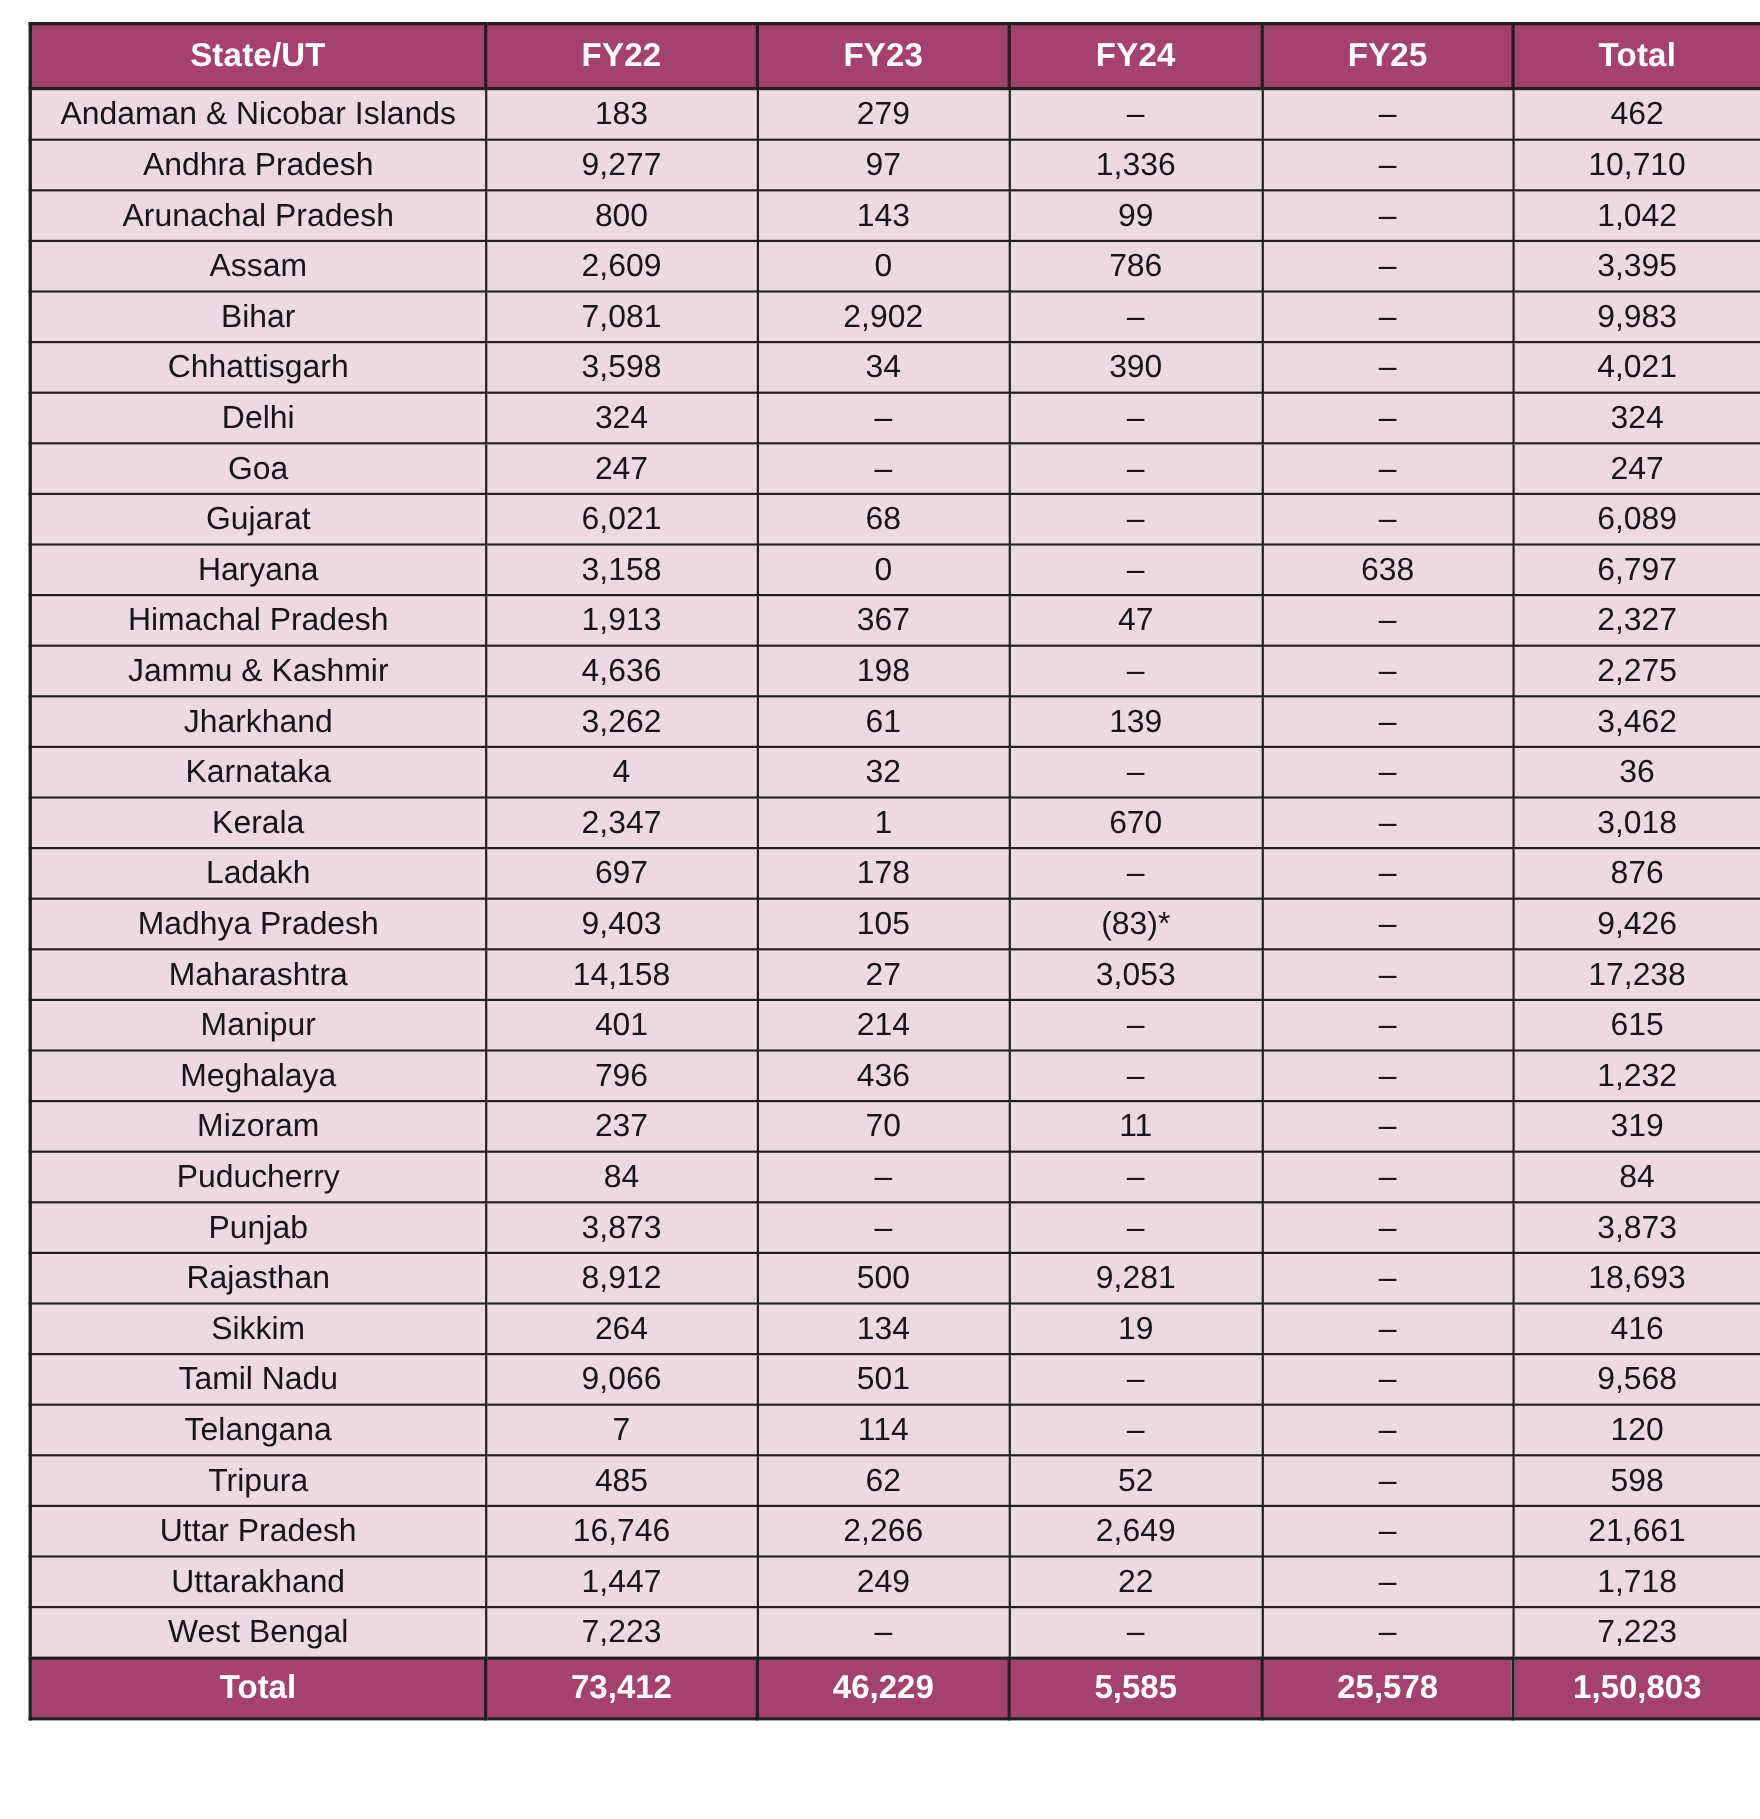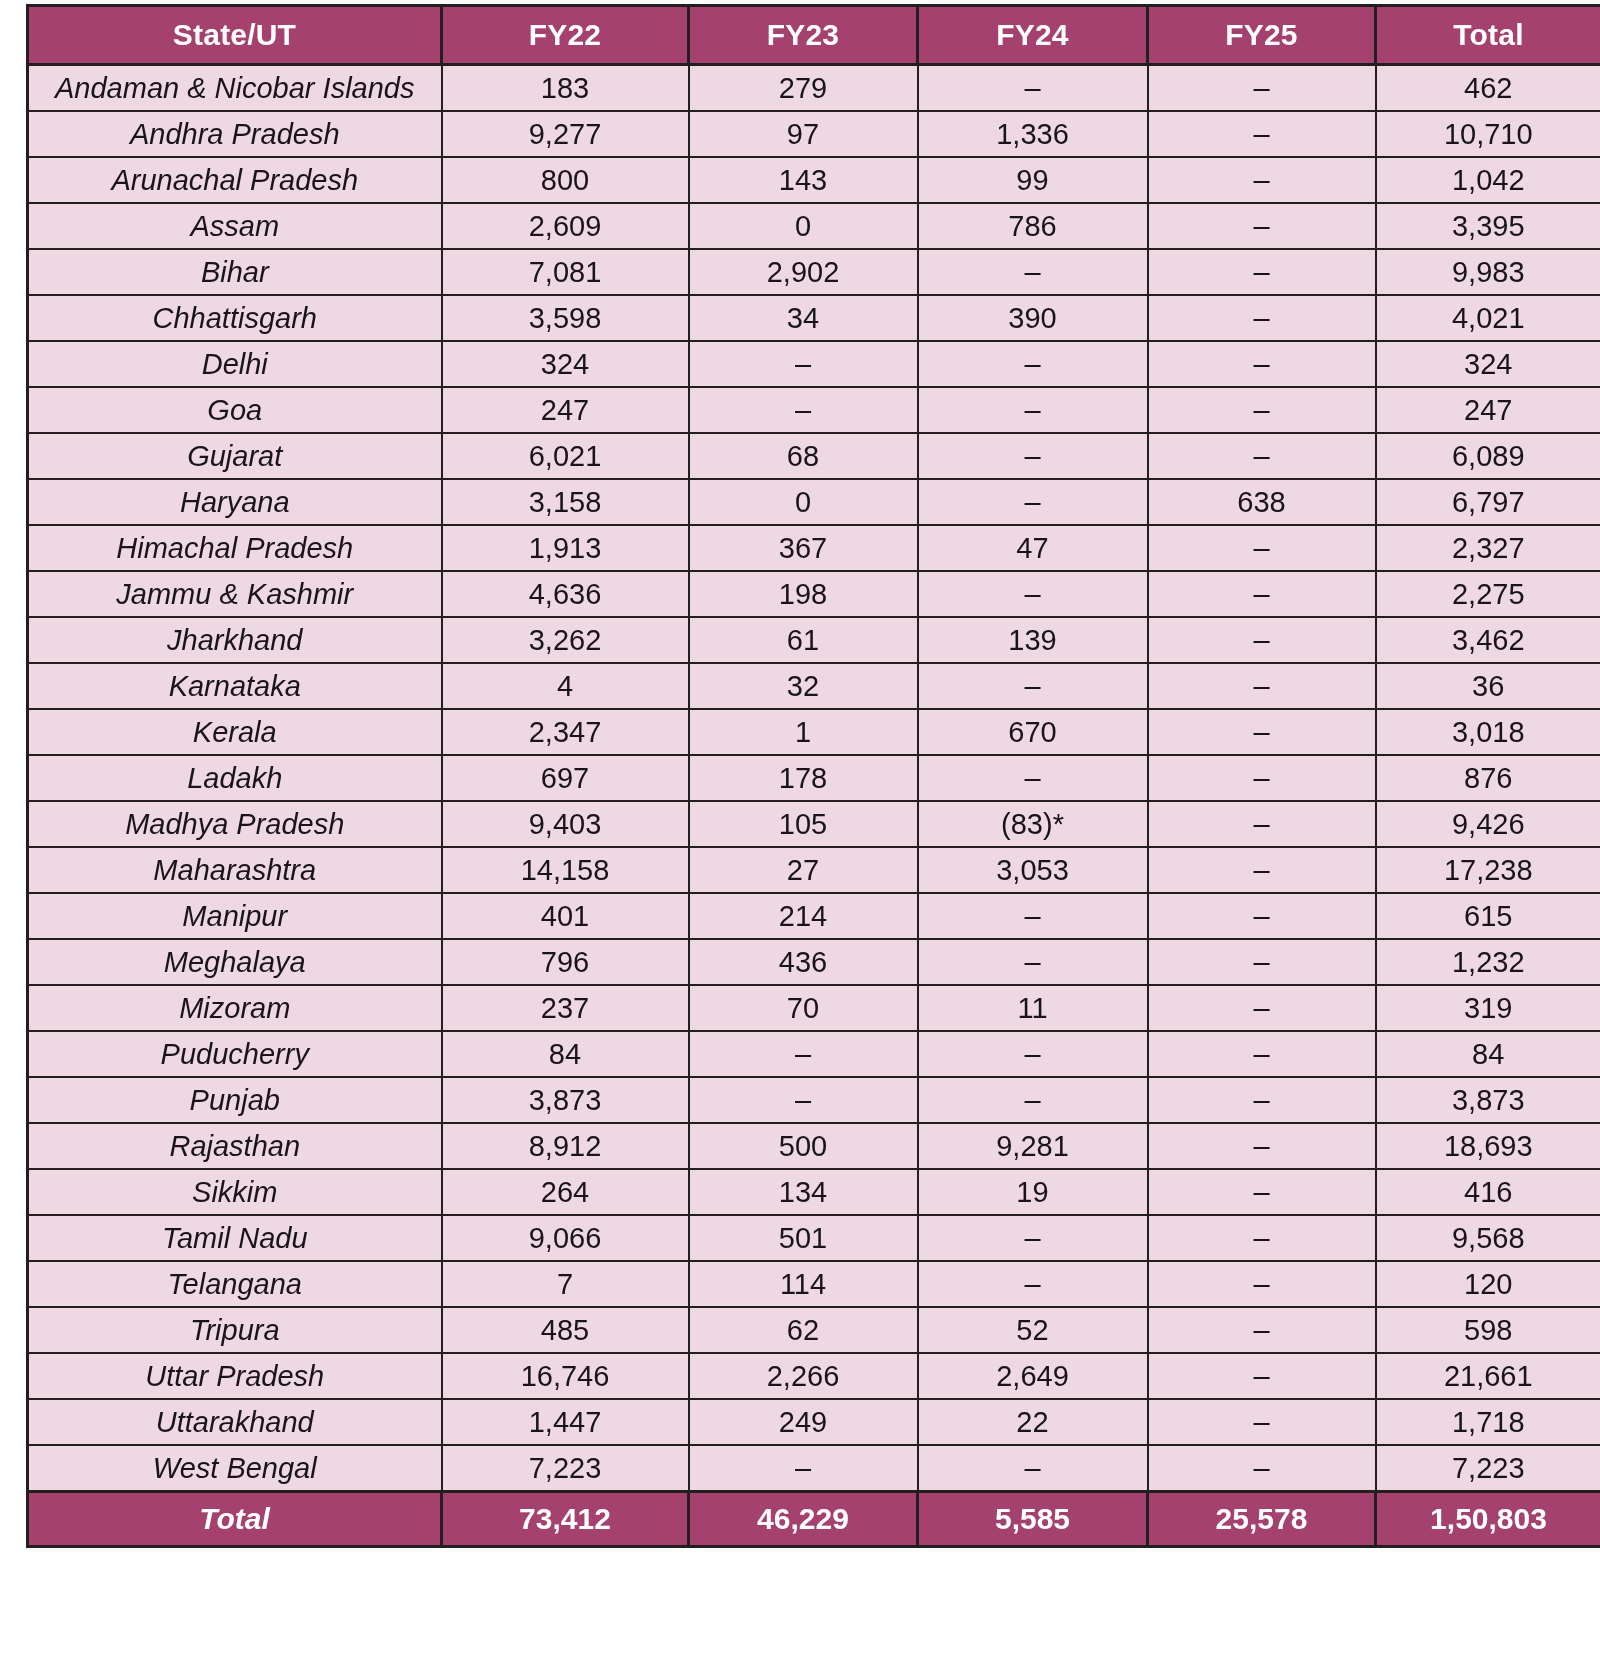--- a/index.html
+++ b/index.html
@@ -10,21 +10,21 @@
   body {
     width: 1600px;
     height: 1654px;
     font-family: "Liberation Sans", sans-serif;
     -webkit-font-smoothing: antialiased;
   }
   #table-wrap {
     box-sizing: border-box;
     width: 1600px;
     height: 1654px;
-    padding: 4px 26px 22px 26px;
+    padding: 20px 26px 22px 26px;
   }
   table.data-table {
     border-collapse: collapse;
     width: 1548px;
     table-layout: fixed;
     border: 3px solid #231f20;
   }
   table.data-table col.c-state  { width: 414px; }
   table.data-table col.c-fy22   { width: 247px; }
   table.data-table col.c-fy23   { width: 229px; }
@@ -49,21 +49,20 @@
     font-size: 29px;
     text-align: center;
     height: 42px;
     padding: 1px 8px;
     border: 2px solid #231f20;
     white-space: nowrap;
     overflow: hidden;
   }
   tbody td.state-cell {
     text-align: center;
-    font-style: italic;
   }
   tbody tr.total-row td {
     background: #a4416f;
     color: #ffffff;
     font-weight: bold;
     font-size: 30px;
     border: 3px solid #231f20;
     height: 50px;
   }
 </style>

